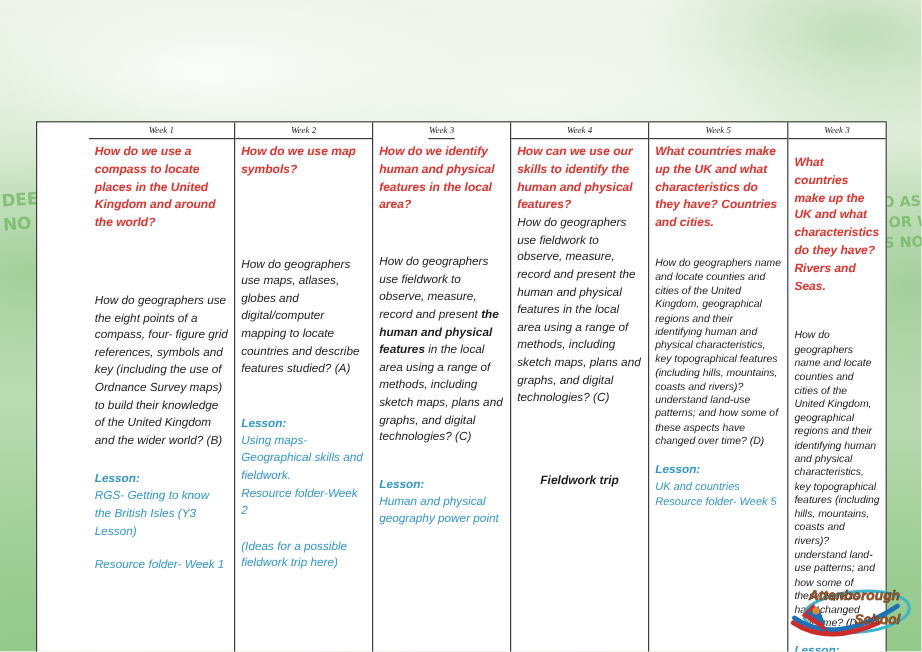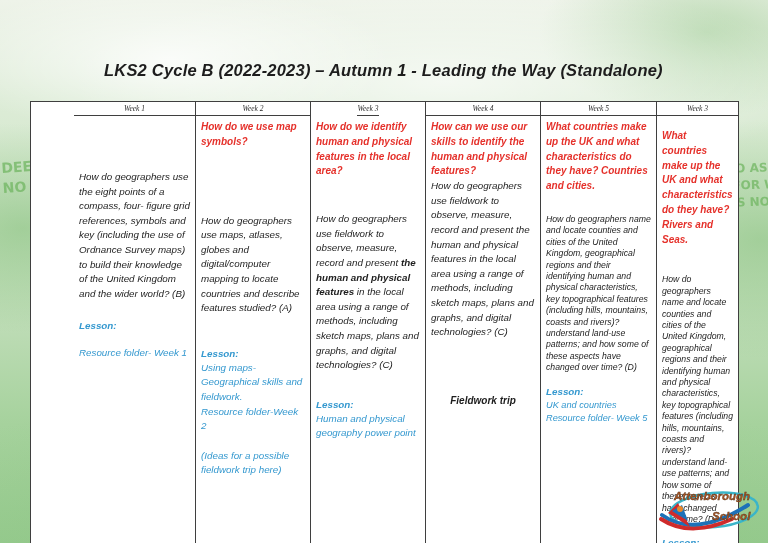--- a/index.html
+++ b/index.html
@@ -59,30 +59,31 @@
   <div class="graffiti" style="left:2px;top:158px;font-size:14px;transform:rotate(-4deg);">DEE
 NO</div>
   <div class="graffiti" style="left:724px;top:160px;font-size:12px;text-align:right;transform:rotate(-2deg);">O ASK
   FOR W
 S NOT</div>
   <div class="blob" style="left:186px;top:452px;width:26px;height:70px;"></div>
   <div class="blob" style="left:296px;top:448px;width:22px;height:60px;"></div>
   <div class="blob" style="left:478px;top:450px;width:24px;height:62px;"></div>
   <div class="blob" style="left:536px;top:455px;width:20px;height:55px;"></div>
 
-  <div class="title">LKS2 Cycle B (2022-2023) – Autumn 1 - Leading the Way (Standalone)</div>
 
   <div class="grid">
 
     <div class="col c1">
       <div class="col-header">Week 1</div>
       <div class="cell">
+        <div class="q">How do we use a compass to locate places in the United Kingdom and around the world?</div>
         <div class="body">How do geographers use the eight points of a compass, four- figure grid references, symbols and key (including the use of Ordnance Survey maps) to build their knowledge of the United Kingdom and the wider world? (B)</div>
         <div class="lesson">
           <div class="lesson-label">Lesson:</div>
+          <div class="lesson-line">RGS- Getting to know the British Isles (Y3 Lesson)</div>
         </div>
         <div class="lesson-line resource">Resource folder- Week 1</div>
       </div>
     </div>
 
     <div class="col c2">
       <div class="col-header">Week 2</div>
       <div class="cell">
         <div class="q">How do we use map symbols?</div>
         <div class="body">How do geographers use maps, atlases, globes and digital/computer mapping to locate countries and describe features studied? (A)</div>

